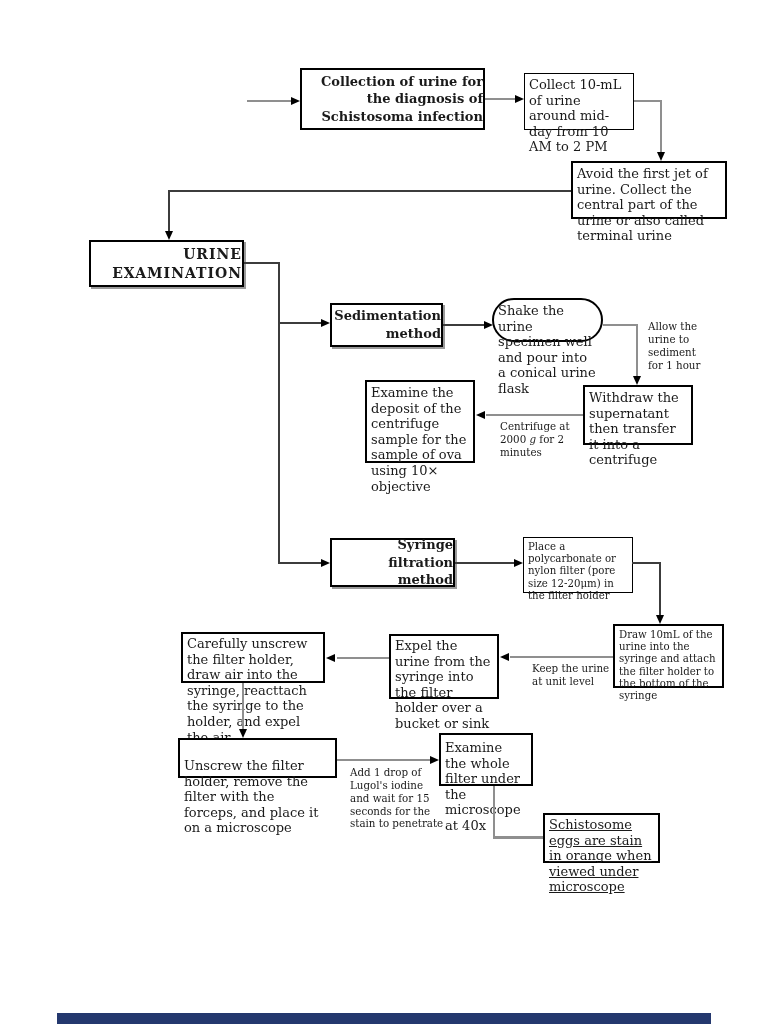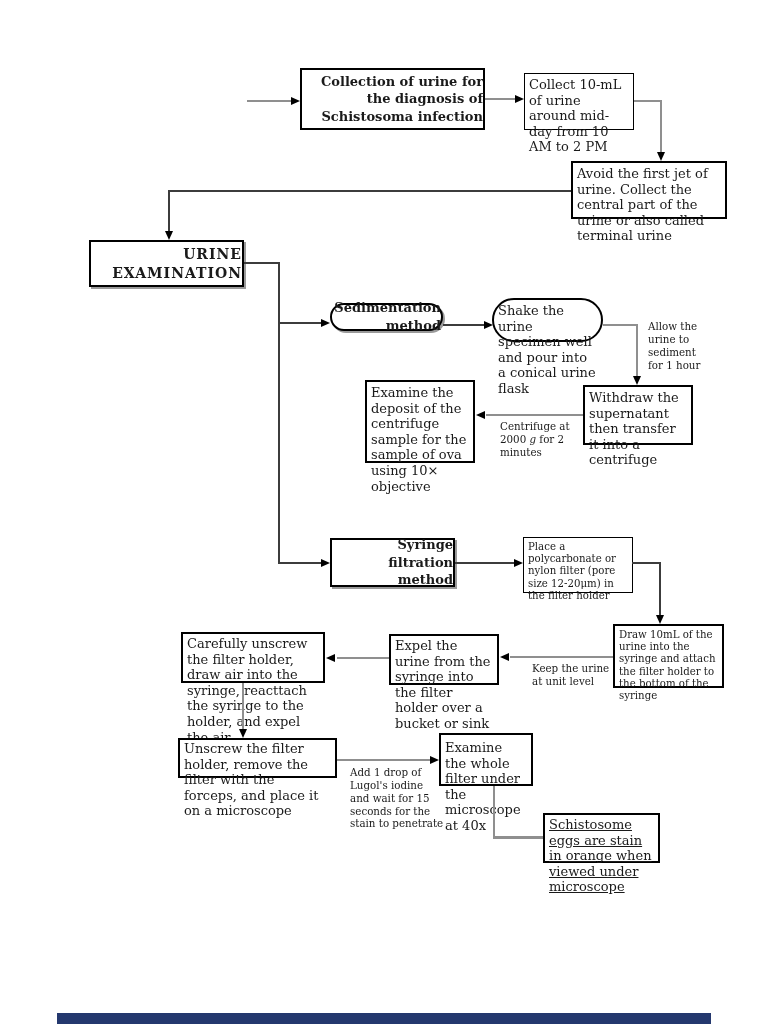--- a/index.html
+++ b/index.html
@@ -61,21 +61,21 @@
     <span>URINE EXAMINATION</span>
   </div>
 
   <div class="hl dark" style="left:244px;top:262px;width:36px;"></div>
   <div class="vl dark" style="left:278px;top:262px;height:302px;"></div>
   <div class="hl dark" style="left:278px;top:322px;width:44px;"></div>
   <div class="arr arr-r" style="left:321px;top:319px;"></div>
   <div class="hl dark" style="left:278px;top:562px;width:44px;"></div>
   <div class="arr arr-r" style="left:321px;top:559px;"></div>
 
-  <div class="node node-title shadow" style="left:330px;top:303px;width:113px;height:28px;font-size:13px;line-height:1.35;border-radius:19px;">
+  <div class="node node-title shadow" style="left:330px;top:303px;width:113px;height:44px;font-size:13px;line-height:1.35;">
     <span>Sedimentation method</span>
   </div>
 
   <div class="hl dark" style="left:443px;top:324px;width:42px;"></div>
   <div class="arr arr-r" style="left:484px;top:321px;"></div>
 
   <div class="node node-text" style="left:492px;top:298px;width:111px;height:44px;border-radius:22px;">
     <span>Shake the urine specimen well and pour into a conical urine flask</span>
   </div>
 
@@ -114,35 +114,35 @@
   <div class="arr arr-d" style="left:656px;top:615px;"></div>
 
   <div class="node node-text" style="left:613px;top:624px;width:111px;height:64px;font-size:10.2px;">
     <span>Draw 10mL of the urine into the syringe and attach the filter holder to the bottom of the syringe</span>
   </div>
 
   <div class="hl light" style="left:510px;top:656px;width:103px;"></div>
   <div class="arr arr-l" style="left:500px;top:653px;"></div>
   <div class="flabel" style="left:532px;top:662px;width:78px;">Keep the urine at unit level</div>
 
-  <div class="node node-text" style="left:389px;top:634px;width:110px;height:51px;padding-top:2px;">
+  <div class="node node-text" style="left:389px;top:634px;width:110px;height:65px;padding-top:2px;">
     <span>Expel the urine from the syringe into the filter holder over a bucket or sink</span>
   </div>
 
   <div class="hl light" style="left:337px;top:657px;width:52px;"></div>
   <div class="arr arr-l" style="left:326px;top:654px;"></div>
 
   <div class="node node-text" style="left:181px;top:632px;width:144px;height:51px;padding-top:2px;">
     <span>Carefully unscrew the filter holder, draw air into the syringe, reacttach the syringe to the holder, and expel the air</span>
   </div>
 
   <div class="vl light" style="left:242px;top:683px;height:48px;"></div>
   <div class="arr arr-d" style="left:239px;top:729px;"></div>
 
-  <div class="node node-text" style="left:178px;top:738px;width:159px;height:40px;padding-top:1px;">
+  <div class="node node-text" style="left:178px;top:738px;width:159px;height:40px;padding-top:18px;">
     <span>Unscrew the filter holder, remove the filter with the forceps, and place it on a microscope</span>
   </div>
 
   <div class="hl light" style="left:337px;top:759px;width:94px;"></div>
   <div class="arr arr-r" style="left:430px;top:756px;"></div>
   <div class="flabel" style="left:350px;top:766px;width:95px;">Add 1 drop of Lugol's iodine and wait for 15 seconds for the stain to penetrate</div>
 
   <div class="node node-text" style="left:439px;top:733px;width:94px;height:53px;padding-top:5px;">
     <span>Examine the whole filter under the microscope at 40x</span>
   </div>

